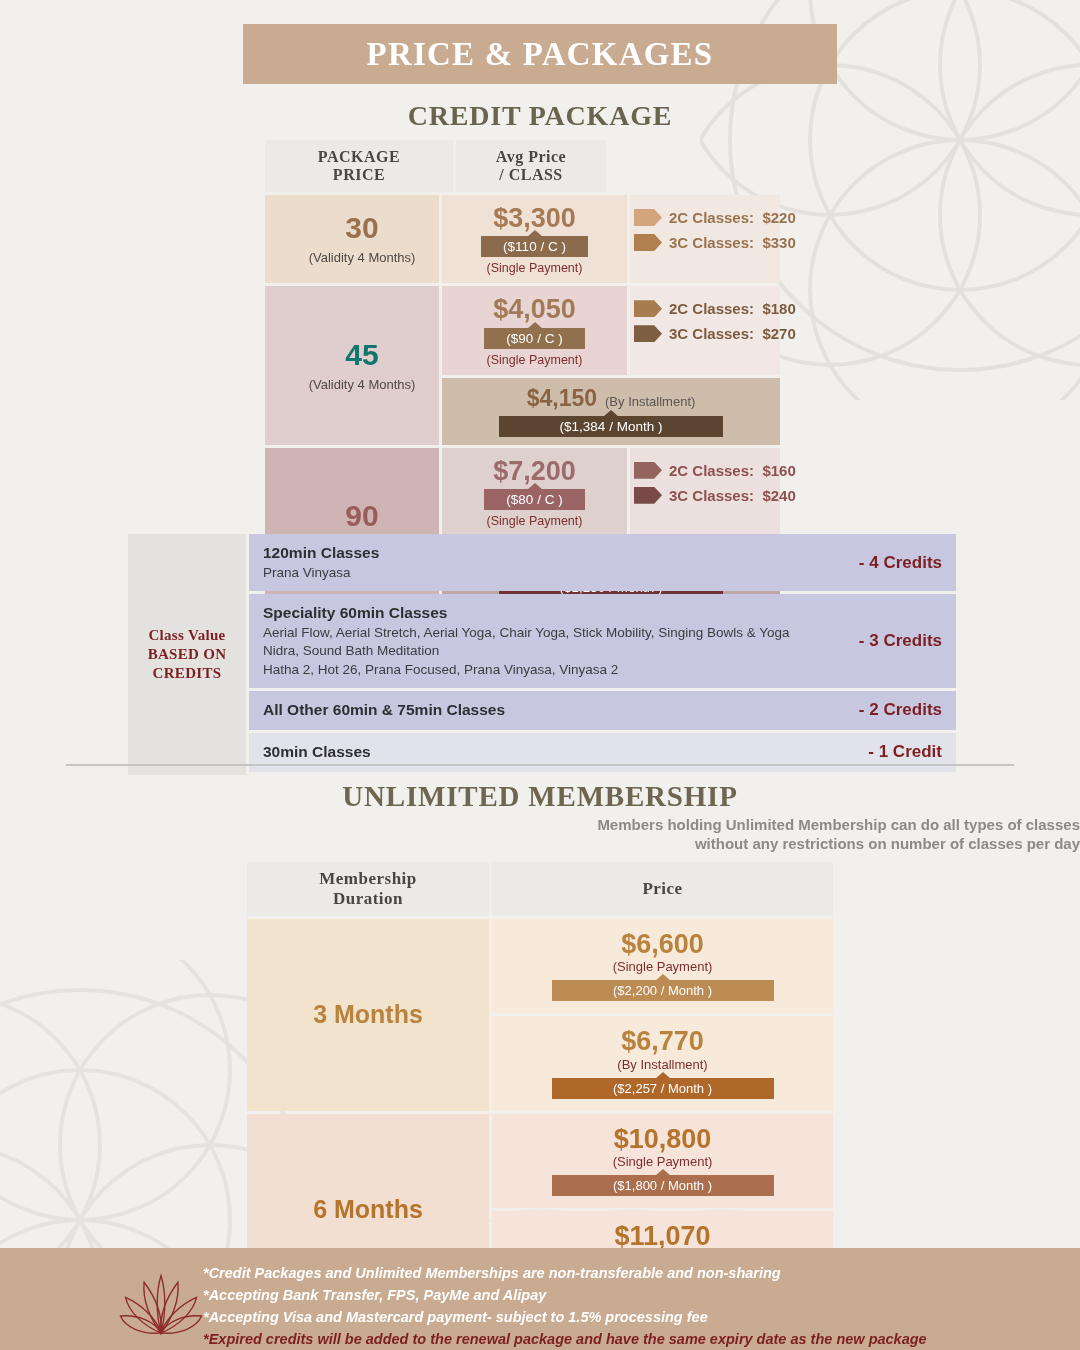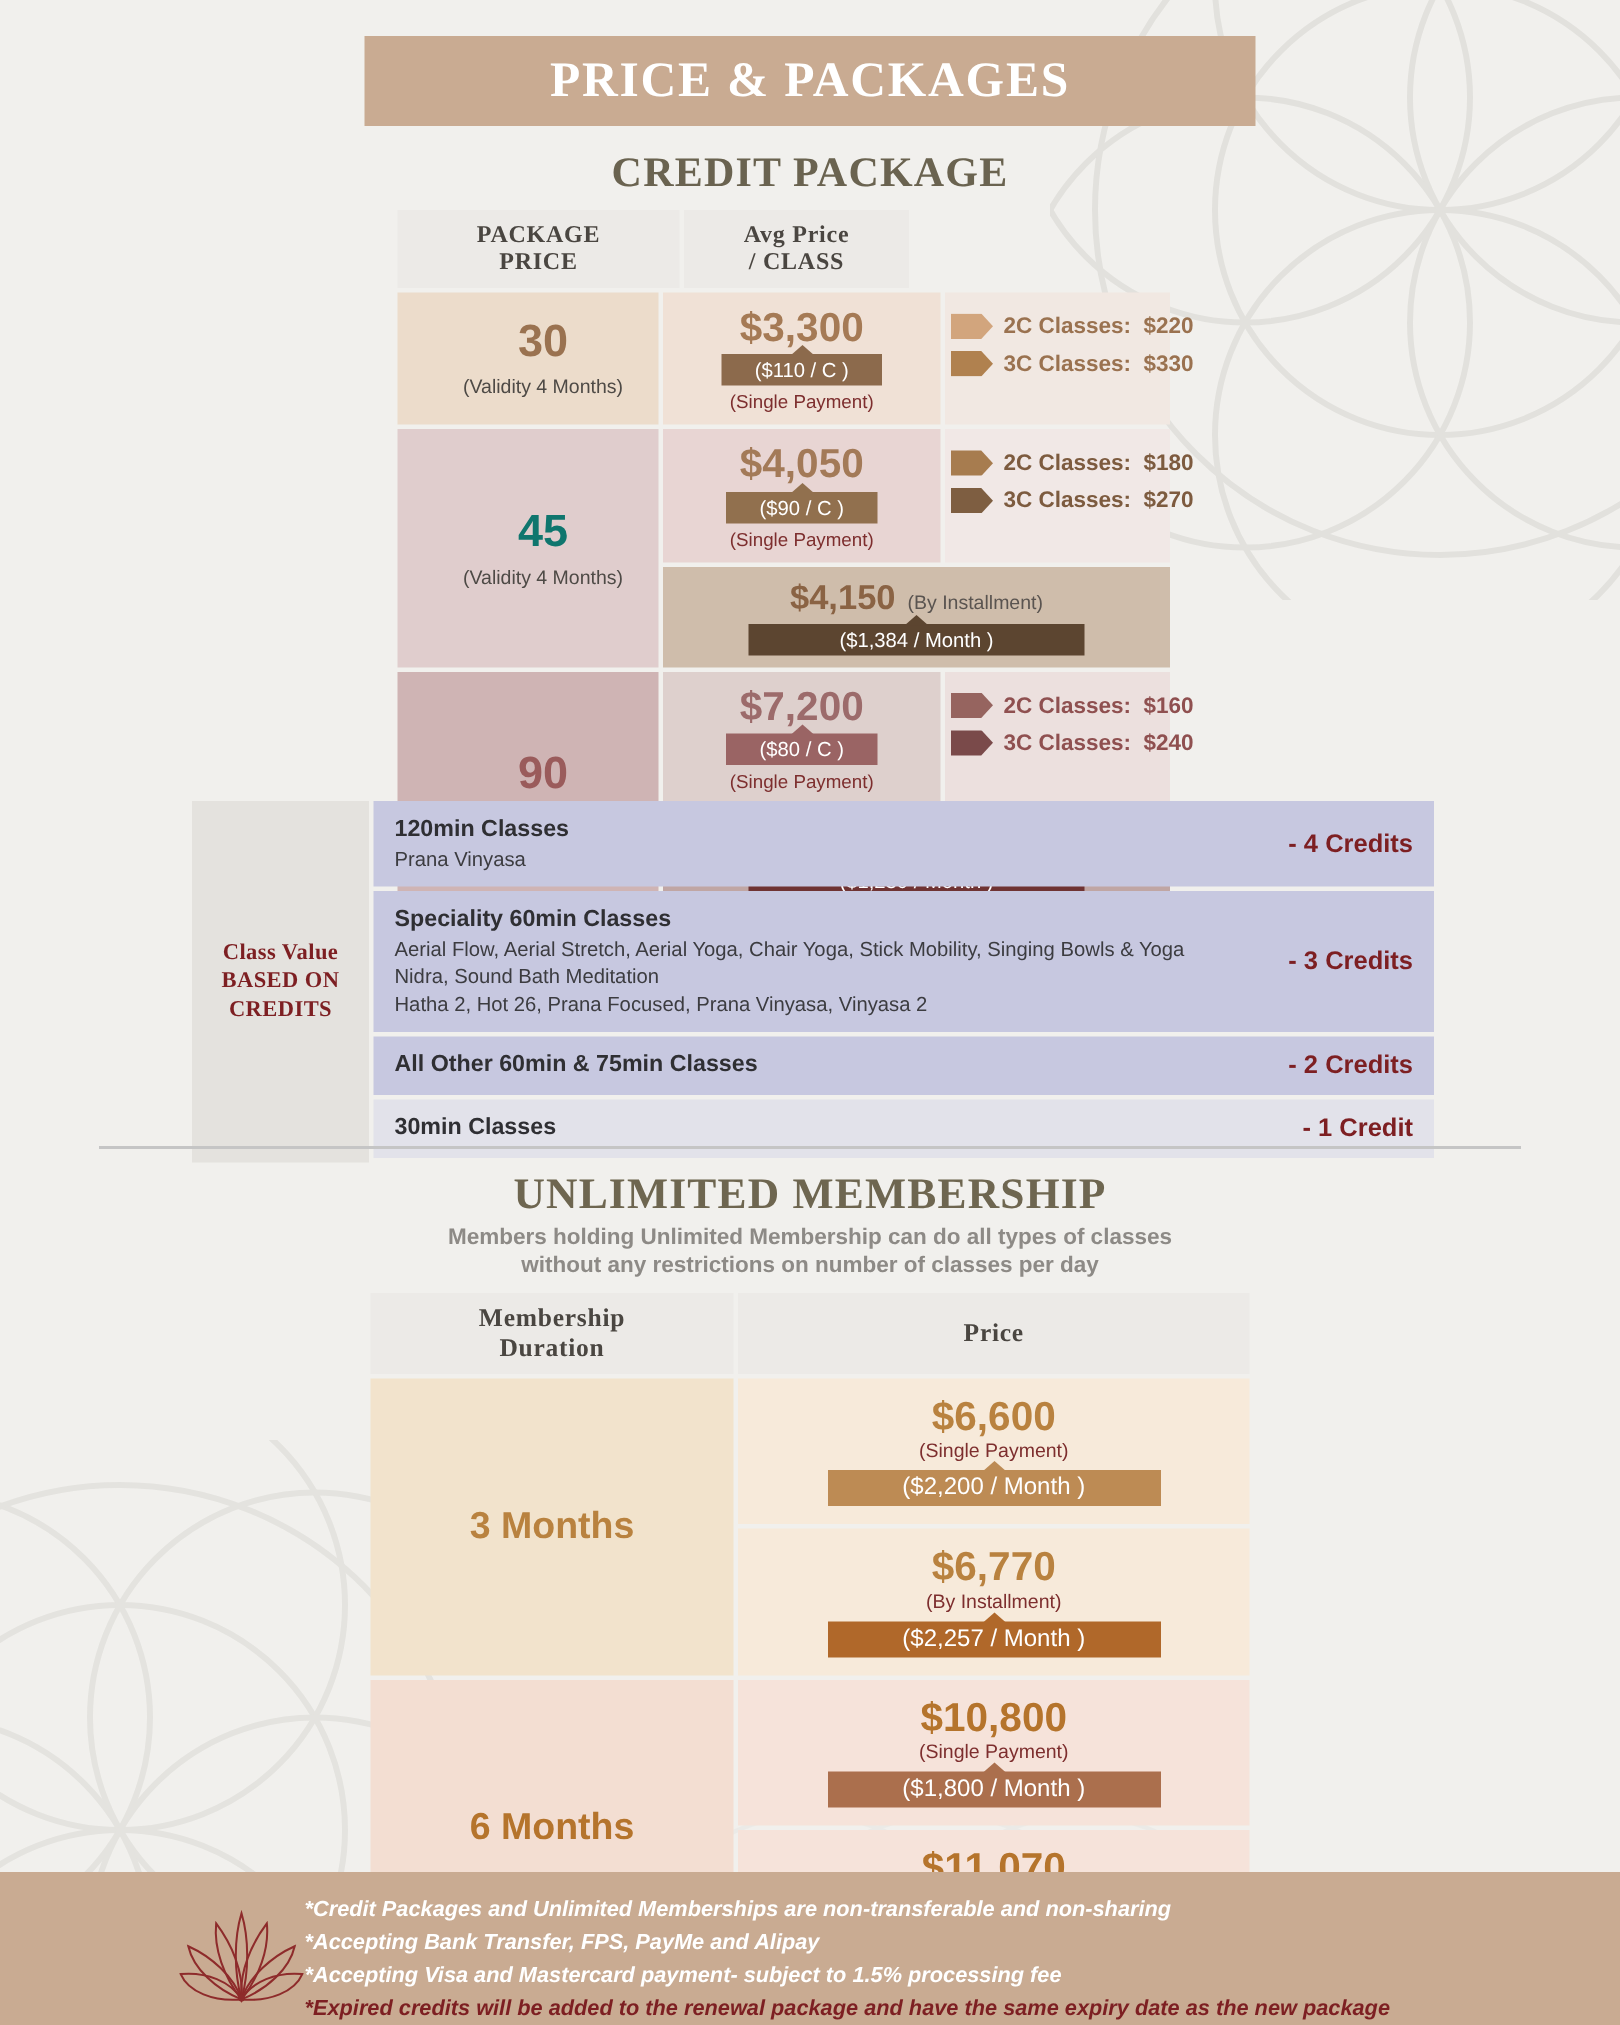--- a/index.html
+++ b/index.html
@@ -27,21 +27,21 @@
     color: #ffffff; font-size: 33px; letter-spacing: 1.2px;
   }
   .section-title {
     position: absolute; width: 100%; text-align: center;
     font-family: "Liberation Serif", serif; font-weight: bold;
     color: #6a6350; font-size: 28px; letter-spacing: .8px;
   }
   #credit-title { top: 100px; }
   #unlimited-title { top: 780px; color:#6e6650; font-size:29px; }
   #unlimited-sub {
-    position: absolute; top: 816px; width: 100%; text-align: center;
+    position: absolute; top: 816px; width: 100%; text-align: right;
     color: #8d8a86; font-size: 15px; font-weight: bold; line-height: 1.25;
   }
 
   
   #credit-table { position: absolute; left: 265px; top: 140px; width: 518px; }
   .ct-head { display: flex; gap: 3px; height: 52px; }
   .ct-head > div {
     background: #eceae7; display: flex; align-items: center; justify-content: center;
     text-align: center; font-family: "Liberation Serif", serif; font-weight: bold;
     color: #4a4641; font-size: 16px; line-height: 1.15; letter-spacing: .5px;
@@ -116,21 +116,21 @@
     width: 242px; display: flex; align-items: center; justify-content: center;
     font-size: 25px; font-weight: bold;
   }
   .mem-prices { flex: 1; }
   .mem-price-block { padding: 11px 0 12px; text-align: center; }
   .mem-price-block + .mem-price-block { margin-top: 3px; }
   .mp-amount { font-size: 27px; font-weight: bold; line-height: 1.05; }
   .mp-note { font-size: 13px; color: #7d2e2e; margin-top: 1px; }
   .mp-badge {
     display: inline-block; margin-top: 6px; width: 222px; padding: 3px 16px;
-    color: #fff; font-size: 16px; position: relative;
+    color: #fff; font-size: 13px; position: relative;
   }
   .mp-badge::before {
     content: ""; position: absolute; top: -6px; left: 50%; transform: translateX(-50%);
     border-left: 8px solid transparent; border-right: 8px solid transparent;
     border-bottom: 7px solid currentColor;
   }
 
   
   #footer {
     position: absolute; left: 0; bottom: 0; width: 1080px; height: 102px;

